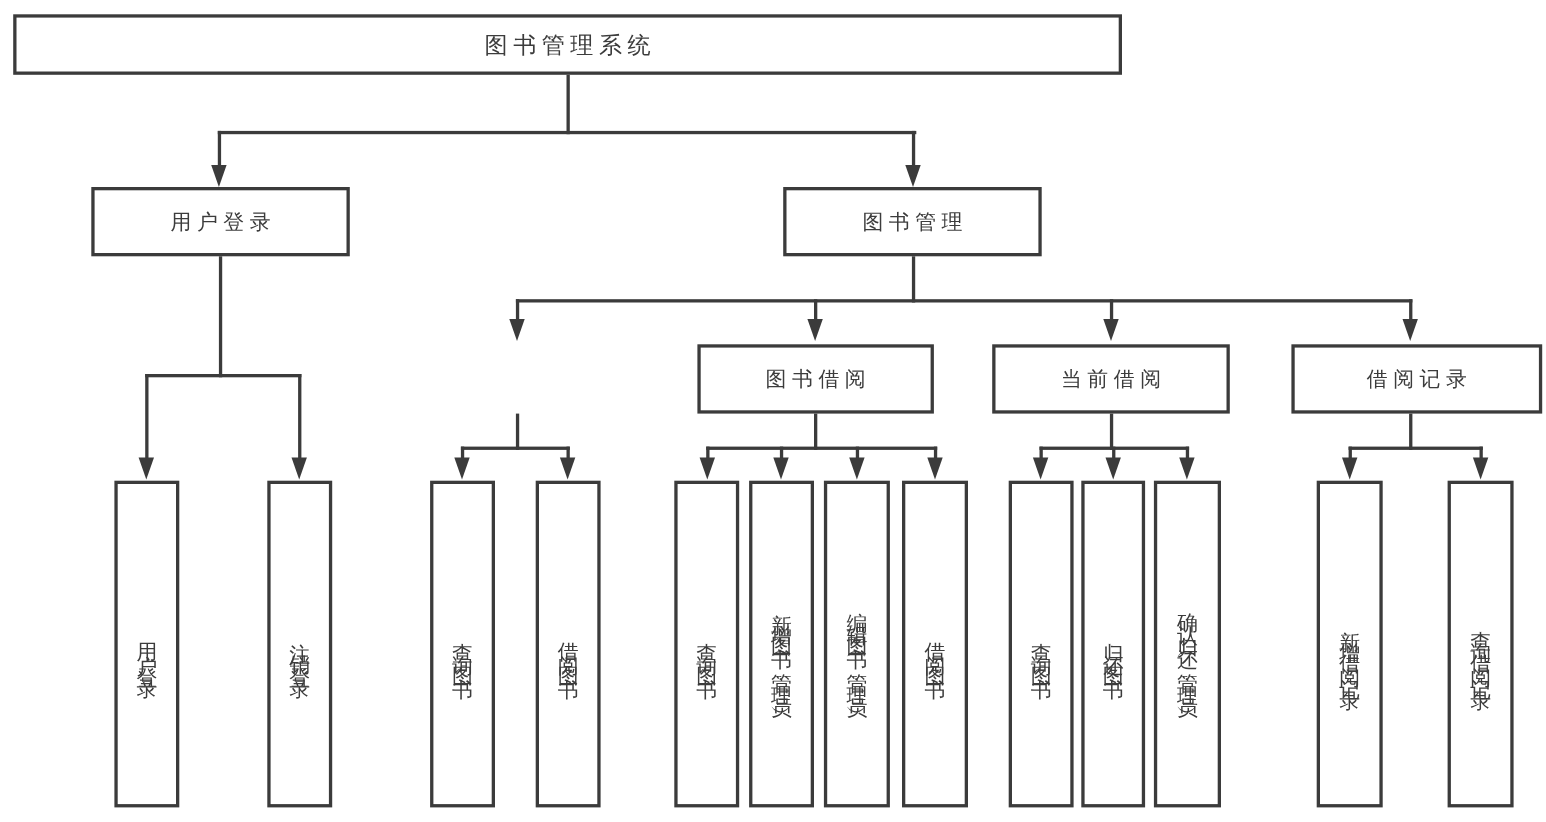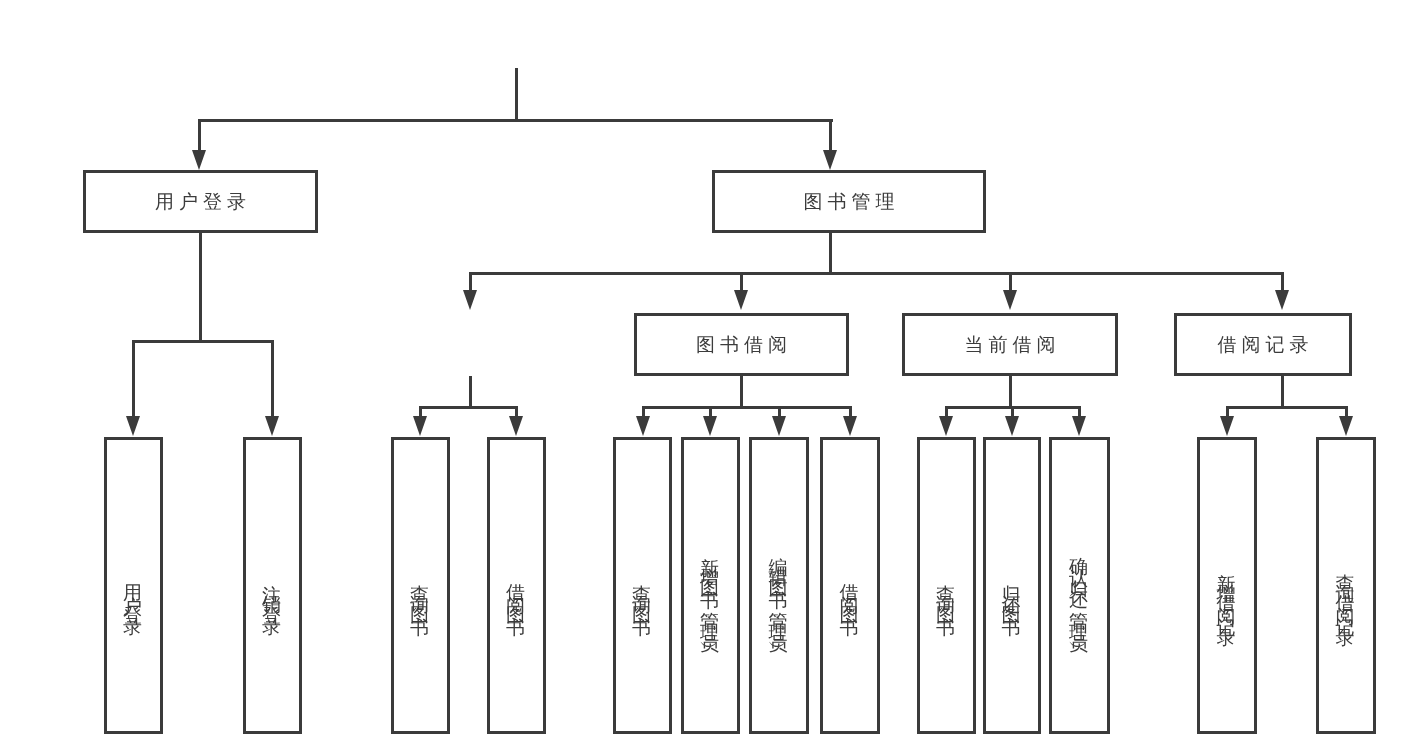--- a/index.html
+++ b/index.html
@@ -58,35 +58,38 @@
     color:rgba(175,175,175,0.9);
     z-index:5;
     white-space:nowrap;
   }
 </style>
 </head>
 <body>
 
 <div id="stage">
 
+  <div id="root-box" class="box" style="left:12px;top:13px;width:1008px;height:55px">
+    <span class="hlabel">图书管理系统</span>
+  </div>
 
   <div class="box lvl" style="left:83px;width:235px">
     <span class="hlabel">用户登录</span>
   </div>
-  <div class="box lvl" style="left:712px;width:274px">
+  <div class="box lvl" style="left:712px;width:235px">
     <span class="hlabel">图书管理</span>
   </div>
 
   <div class="box lvl3" style="left:634px;width:215px">
     <span class="hlabel">图书借阅</span>
   </div>
   <div class="box lvl3" style="left:902px;width:216px">
     <span class="hlabel">当前借阅</span>
   </div>
-  <div class="box lvl3" style="left:1174px;width:178px">
+  <div class="box lvl3" style="left:1174px;width:228px">
     <span class="hlabel">借阅记录</span>
   </div>
 
   <div class="box leaf" style="left:104px;width:59px">
     <span class="vtext">用户登录</span>
   </div>
   <div class="box leaf" style="left:243px;width:59px">
     <span class="vtext">注销登录</span>
   </div>
 

